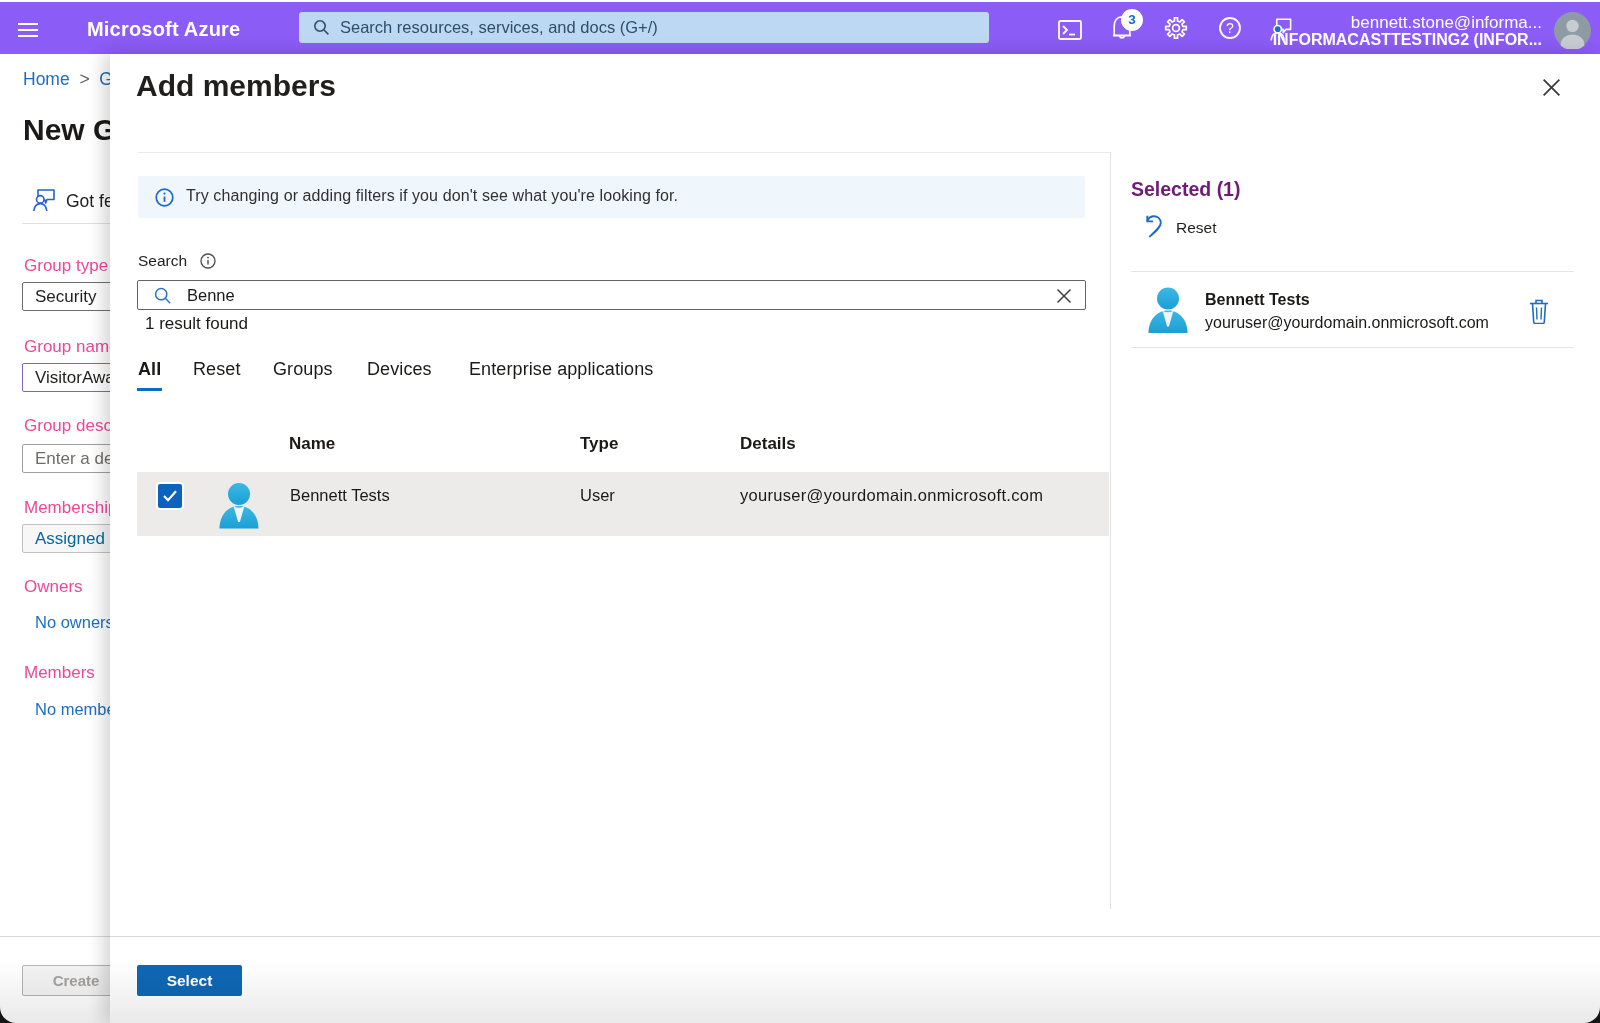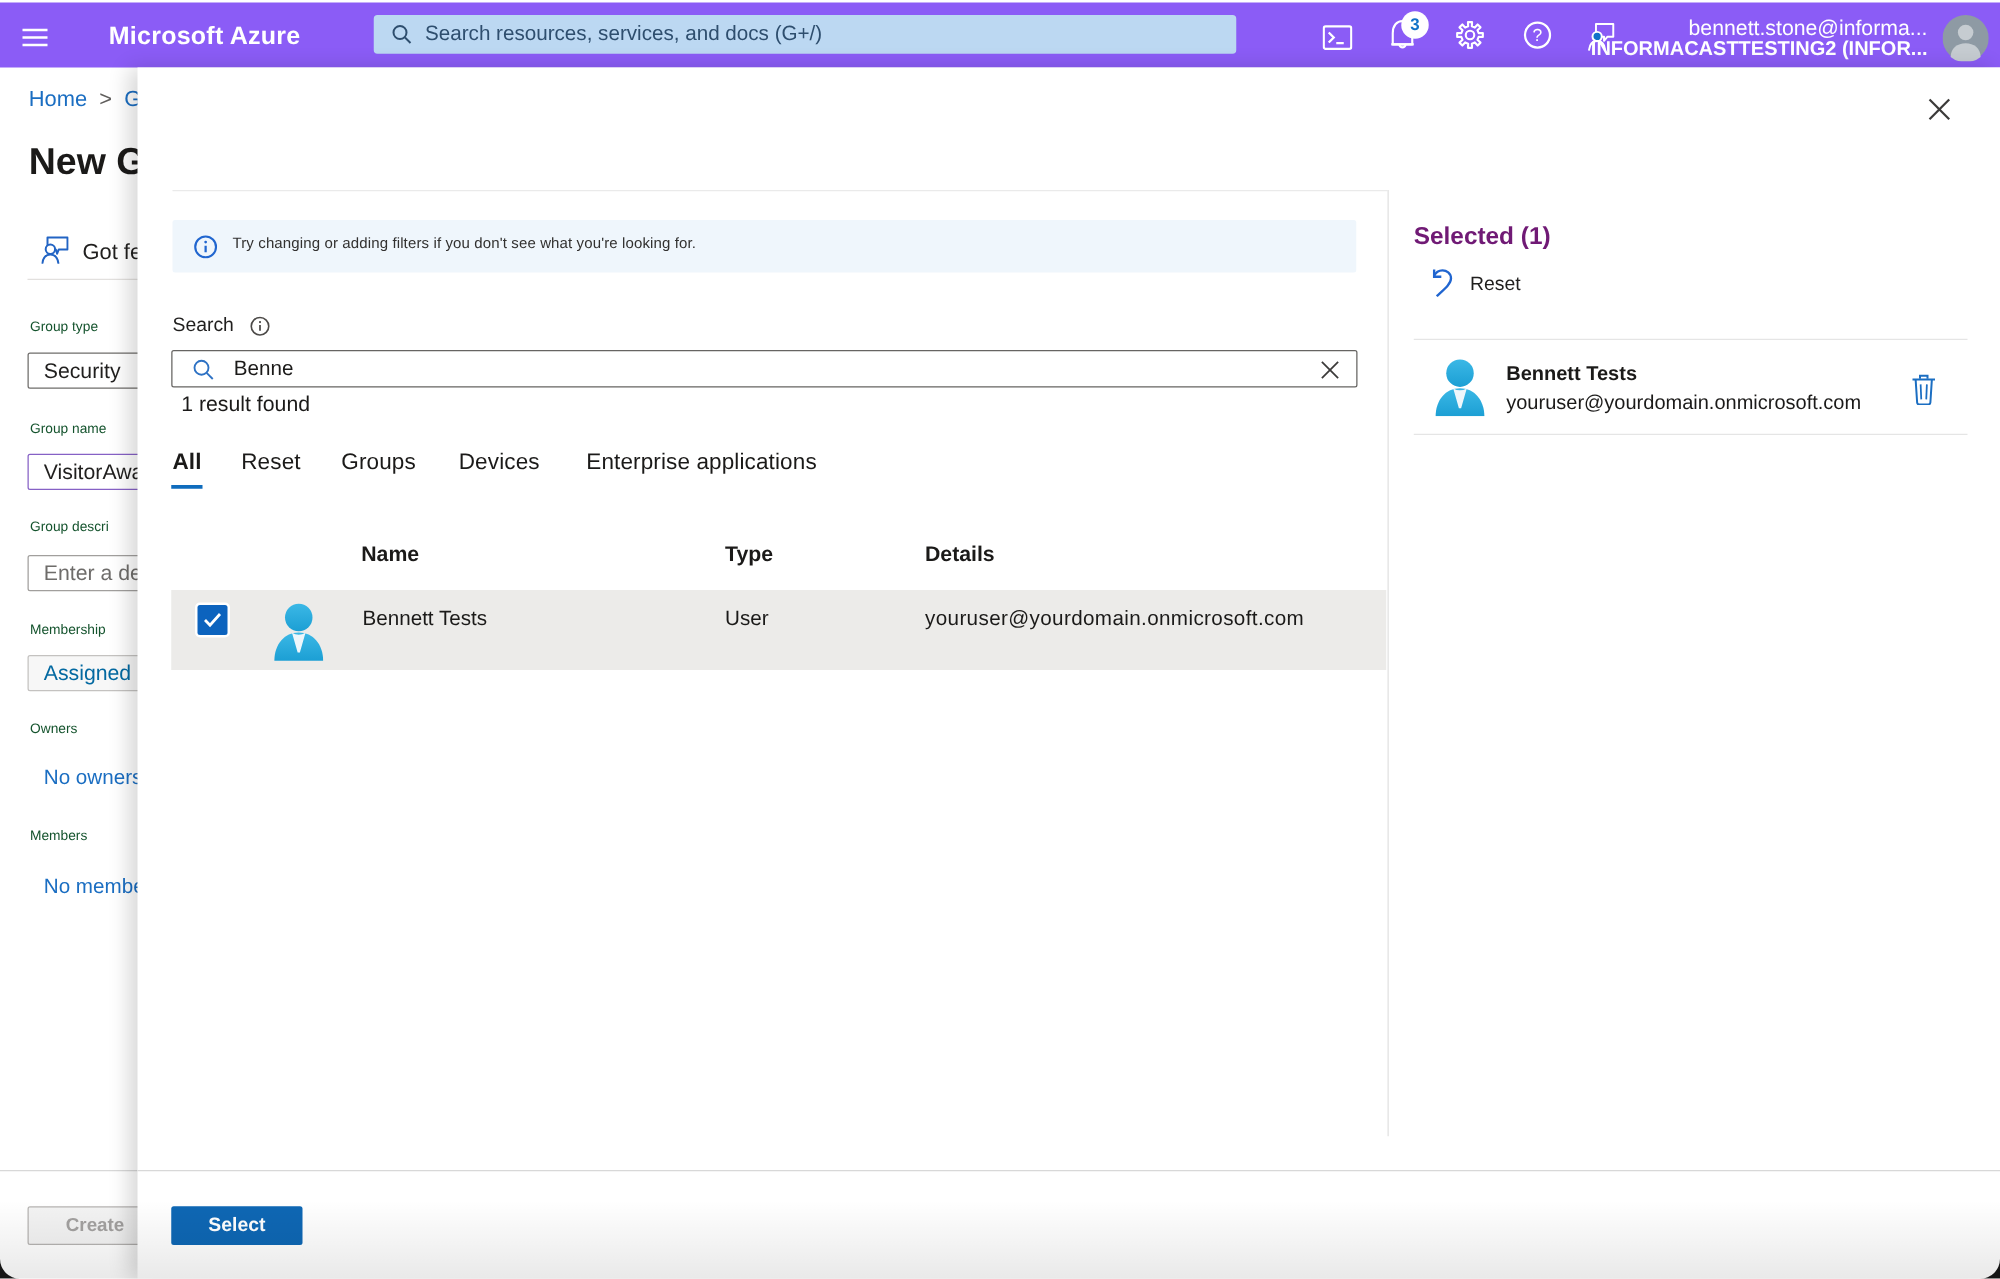--- a/index.html
+++ b/index.html
@@ -14,32 +14,32 @@
 #acct{position:absolute;right:58px;top:11px;text-align:right;color:#fff}
 #acct .l1{font-size:17px;line-height:19px}
 #acct .l2{font-size:16px;font-weight:700;line-height:14px;margin-top:1px}
 
 #crumb{position:absolute;left:23px;top:69px;font-size:17.5px;color:#605e5c}
 #crumb a{color:#1b6ec2;text-decoration:none}
 #pagetitle{position:absolute;left:23px;top:113px;font-size:30px;font-weight:700;color:#1b1a19}
 #gotfb{position:absolute;left:33px;top:188px}
 #gotfb span{position:absolute;left:33px;top:3px;font-size:17.5px;color:#201f1e;white-space:nowrap}
 #lefthr{position:absolute;left:22px;top:223px;width:100px;height:1px;background:#e2e0de}
-.flabel{position:absolute;left:24px;font-size:11px;color:#14532d;white-space:nowrap}
+.flabel{position:absolute;left:24px;font-size:17px;color:#ec4899;white-space:nowrap}
 .fbox{position:absolute;left:22px;width:100px;height:29px;background:#fff;border:1px solid #6f6d6b;border-radius:2px;font-size:17px;color:#201f1e;line-height:27px;padding-left:12px;white-space:nowrap}
 .flink{position:absolute;left:35px;font-size:16.5px;color:#1b6ec2;white-space:nowrap}
 #leftfooterline{position:absolute;left:0;top:936px;width:110px;height:1px;background:#d8d8d8}
 #createbtn{position:absolute;left:22px;top:965px;width:108px;height:31px;background:#f3f3f3;border:1px solid #b6b4b2;border-radius:2px;color:#a3a1a0;font-size:15px;font-weight:700;text-align:center;line-height:29px}
 
 #pane{position:absolute;left:110px;top:54px;width:1490px;height:969px;background:#fff;box-shadow:-7px 0 16px rgba(0,0,0,.16)}
 #panetitle{position:absolute;left:26px;top:15px;font-size:30px;font-weight:700;color:#201f1e}
 #closex{position:absolute;left:1431px;top:23px;width:21px;height:21px}
 #hr1{position:absolute;left:28px;top:98px;width:972px;height:1px;background:#eaeaea}
 #banner{position:absolute;left:28px;top:122px;width:947px;height:42px;background:#eff6fc;border-radius:2px}
-#banner .txt{position:absolute;left:48px;top:11px;font-size:12px;letter-spacing:.1px;color:#323130}
+#banner .txt{position:absolute;left:48px;top:11px;font-size:16px;letter-spacing:.1px;color:#323130}
 #slabel{position:absolute;left:28px;top:198px;font-size:15.5px;color:#201f1e}
 #sinfo{position:absolute;left:90px;top:199px;width:16px;height:16px}
 #sbox{position:absolute;left:27px;top:226px;width:949px;height:30px;border:1px solid #666462;border-radius:2px;background:#fff}
 #sbox .val{position:absolute;left:49px;top:5px;font-size:16.5px;color:#1b1a19}
 #result{position:absolute;left:35px;top:260px;font-size:17px;color:#1b1a19}
 .tab{position:absolute;top:305px;font-size:18px;letter-spacing:.1px;color:#1b1a19;white-space:nowrap}
 #tabline{position:absolute;left:27px;top:334px;width:25px;height:3px;background:#0f6cbd}
 .th{position:absolute;top:380px;font-size:17px;font-weight:700;color:#1b1a19}
 #row{position:absolute;left:27px;top:418px;width:972px;height:64px;background:#ecebe9}
 #cb{position:absolute;left:21px;top:12px;width:24px;height:24px;background:#0c63be;border-radius:2px;box-shadow:0 0 0 2px #fff}
@@ -136,20 +136,21 @@
 <div class="flabel" style="top:498px">Membership</div>
 <div class="fbox" style="top:524px;border-color:#c4c2c0;background:#f7f7f7;color:#0369a1">Assigned</div>
 <div class="flabel" style="top:577px">Owners</div>
 <div class="flink" style="top:613px">No owners</div>
 <div class="flabel" style="top:663px">Members</div>
 <div class="flink" style="top:700px">No membe</div>
 <div id="leftfooterline"></div>
 <div id="createbtn">Create</div>
 
 <div id="pane">
+  <div id="panetitle">Add members</div>
   <svg id="closex" viewBox="0 0 20 20">
       <line x1="2.5" y1="2.5" x2="17.5" y2="17.5" stroke="#3b3a39" stroke-width="1.7"></line>
       <line x1="17.5" y1="2.5" x2="2.5" y2="17.5" stroke="#3b3a39" stroke-width="1.7"></line>
     </svg>
   <div id="hr1"></div>
   <div id="banner">
     <svg style="position:absolute;left:17px;top:12px" width="19" height="19" viewBox="0 0 19 19">
         <circle cx="9.5" cy="9.5" r="8.3" fill="none" stroke="#2166cf" stroke-width="1.7"></circle>
         <line x1="9.5" y1="8.5" x2="9.5" y2="13.8" stroke="#2166cf" stroke-width="1.8"></line>
         <circle cx="9.5" cy="5.6" r="1.1" fill="#2166cf"></circle>

